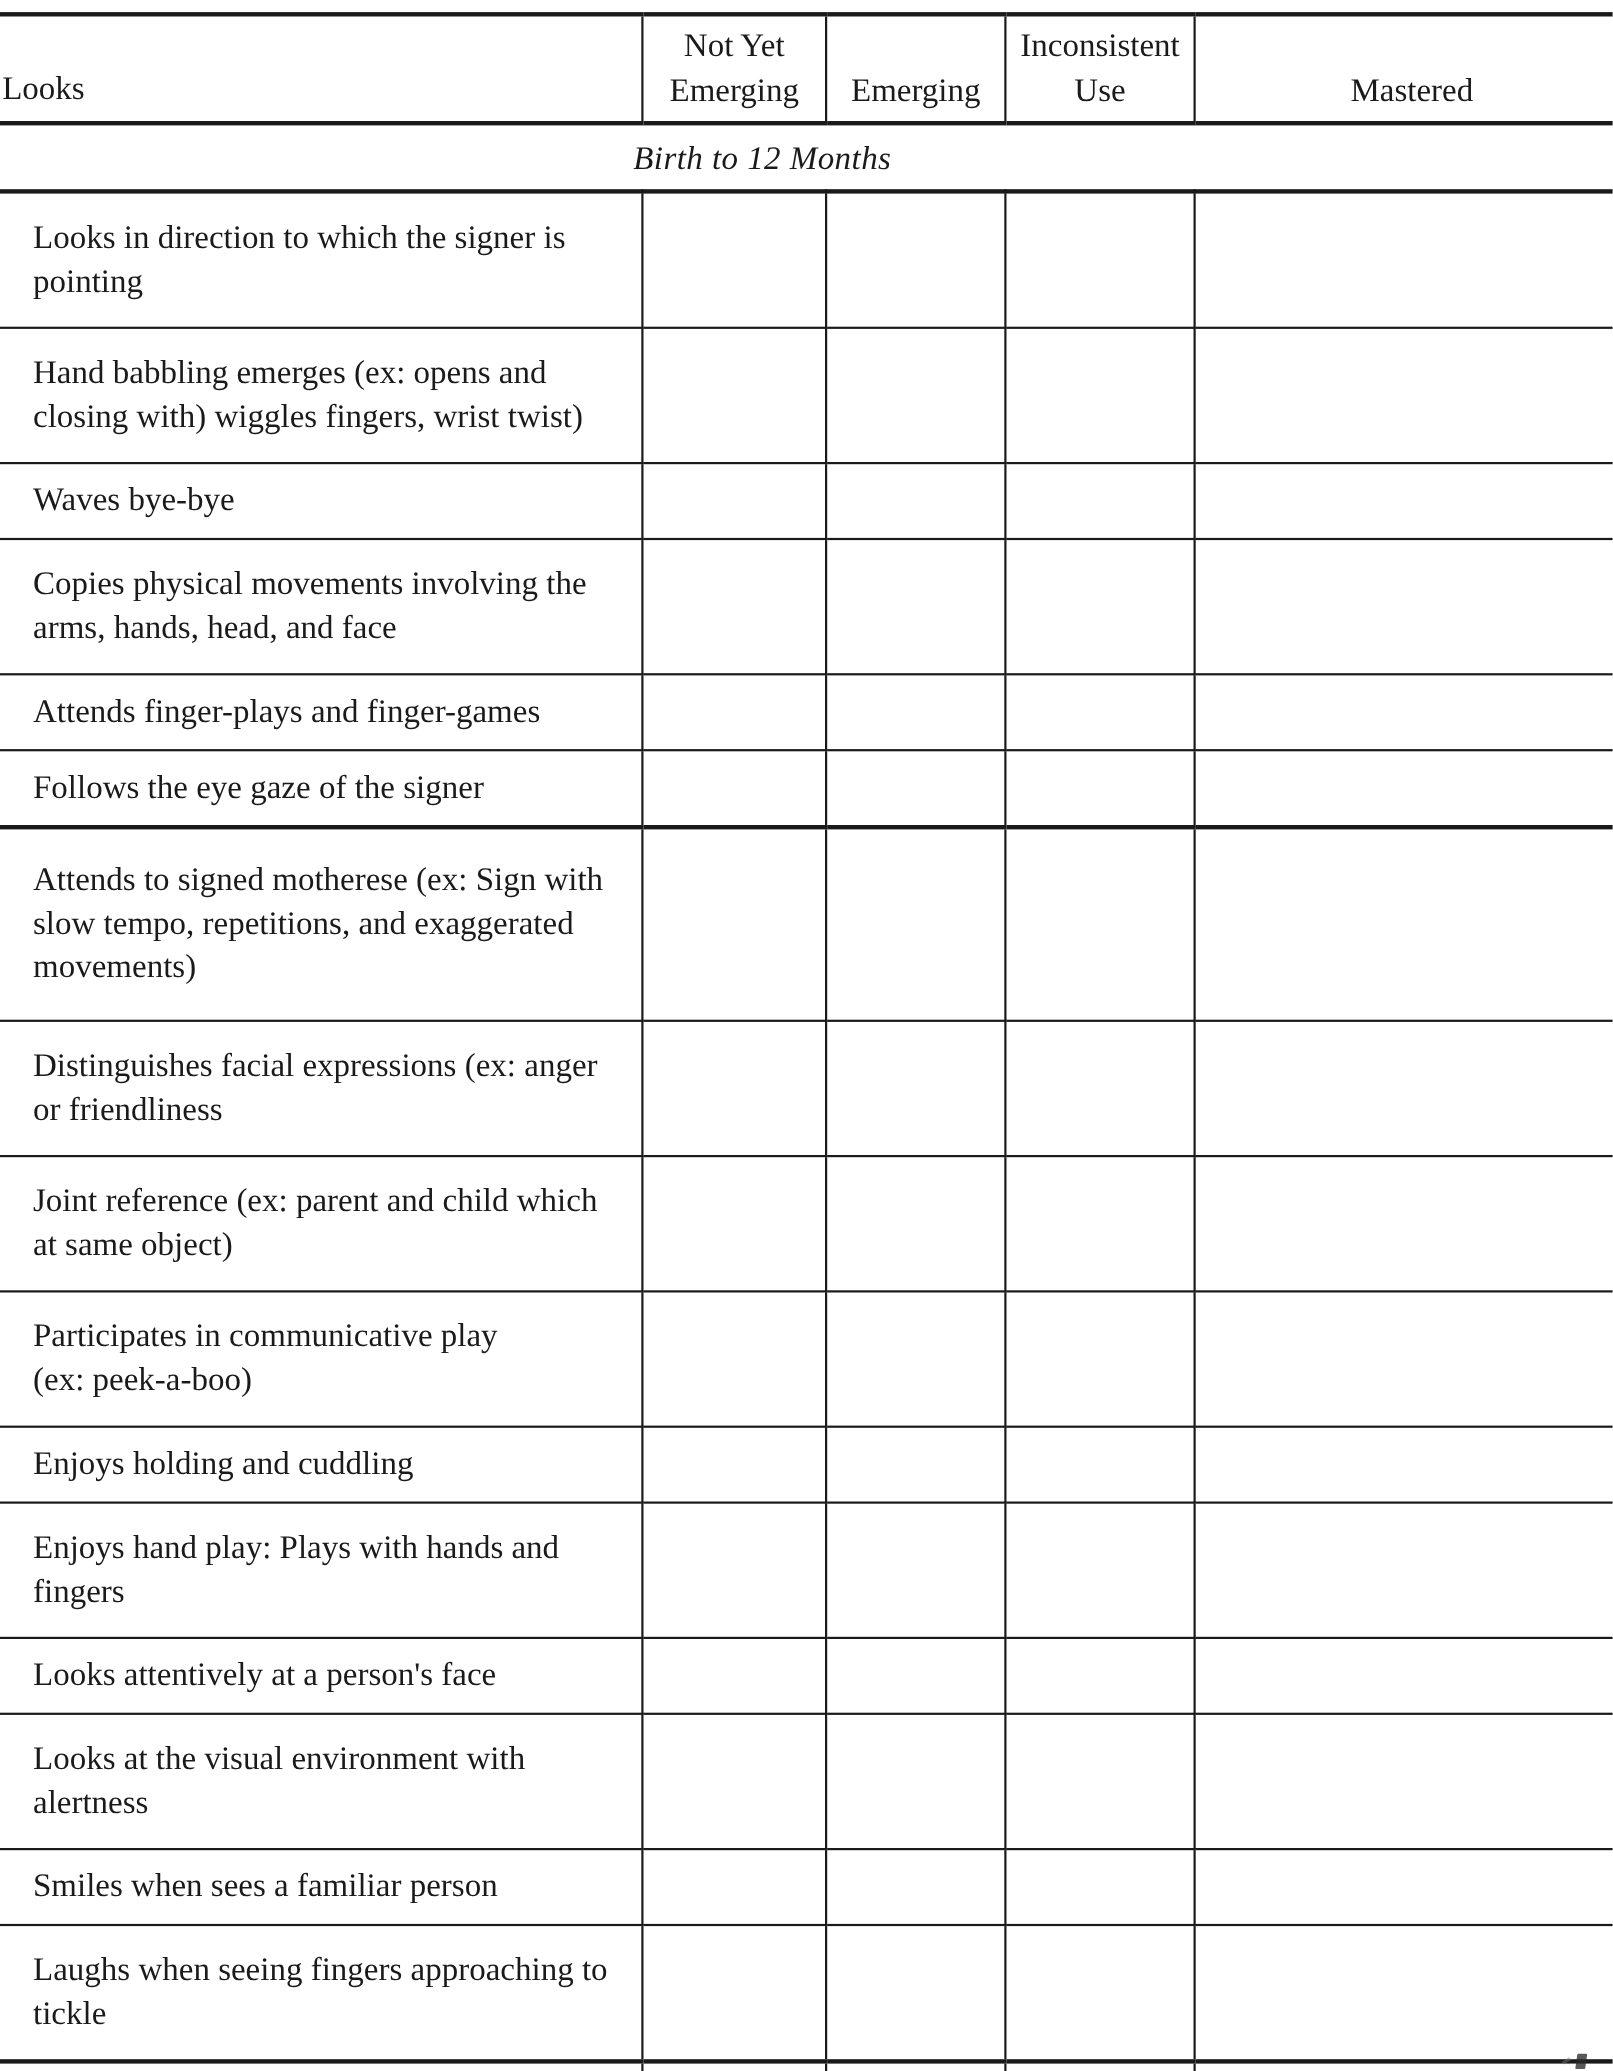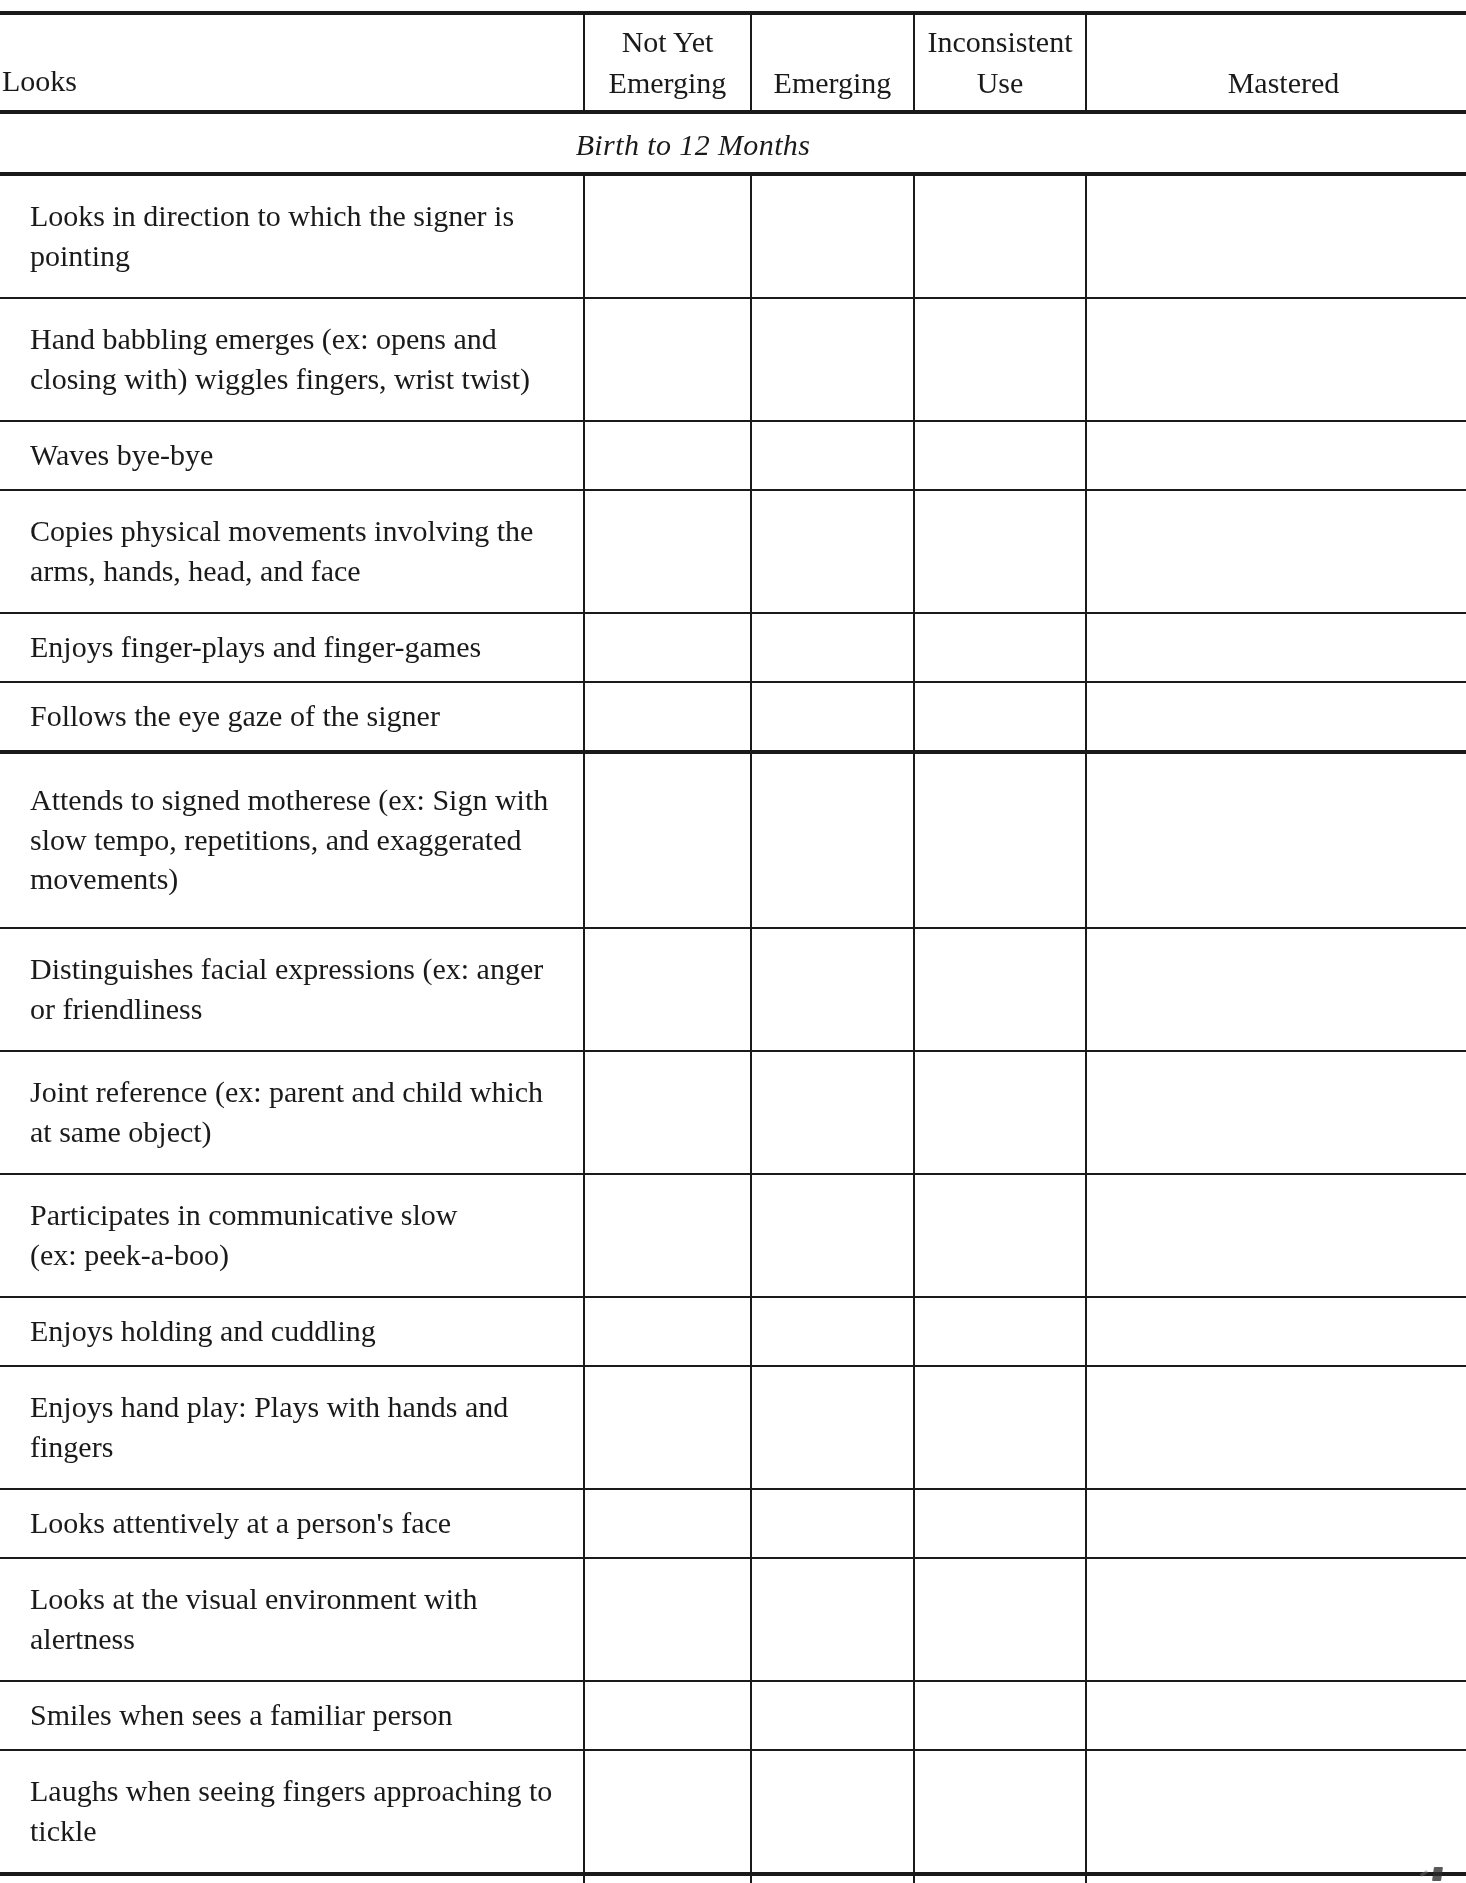--- a/index.html
+++ b/index.html
@@ -207,21 +207,21 @@
               <span class="item-text">Copies physical movements involving the
 arms, hands, head, and face</span>
             </td>
             <td class="mark-cell"></td>
             <td class="mark-cell"></td>
             <td class="mark-cell"></td>
             <td class="mark-cell"></td>
           </tr>
           <tr class="item-row h1">
             <td class="item-cell">
-              <span class="item-text">Enjoys finger-plays and finger-games</span>
+              <span class="item-text">Attends finger-plays and finger-games</span>
             </td>
             <td class="mark-cell"></td>
             <td class="mark-cell"></td>
             <td class="mark-cell"></td>
             <td class="mark-cell"></td>
           </tr>
           <tr class="item-row h1 group-end">
             <td class="item-cell">
               <span class="item-text">Follows the eye gaze of the signer</span>
             </td>
@@ -256,21 +256,21 @@
               <span class="item-text">Joint reference (ex: parent and child which
 at same object)</span>
             </td>
             <td class="mark-cell"></td>
             <td class="mark-cell"></td>
             <td class="mark-cell"></td>
             <td class="mark-cell"></td>
           </tr>
           <tr class="item-row h2">
             <td class="item-cell">
-              <span class="item-text">Participates in communicative slow
+              <span class="item-text">Participates in communicative play
 (ex: peek-a-boo)</span>
             </td>
             <td class="mark-cell"></td>
             <td class="mark-cell"></td>
             <td class="mark-cell"></td>
             <td class="mark-cell"></td>
           </tr>
           <tr class="item-row h1">
             <td class="item-cell">
               <span class="item-text">Enjoys holding and cuddling</span>

